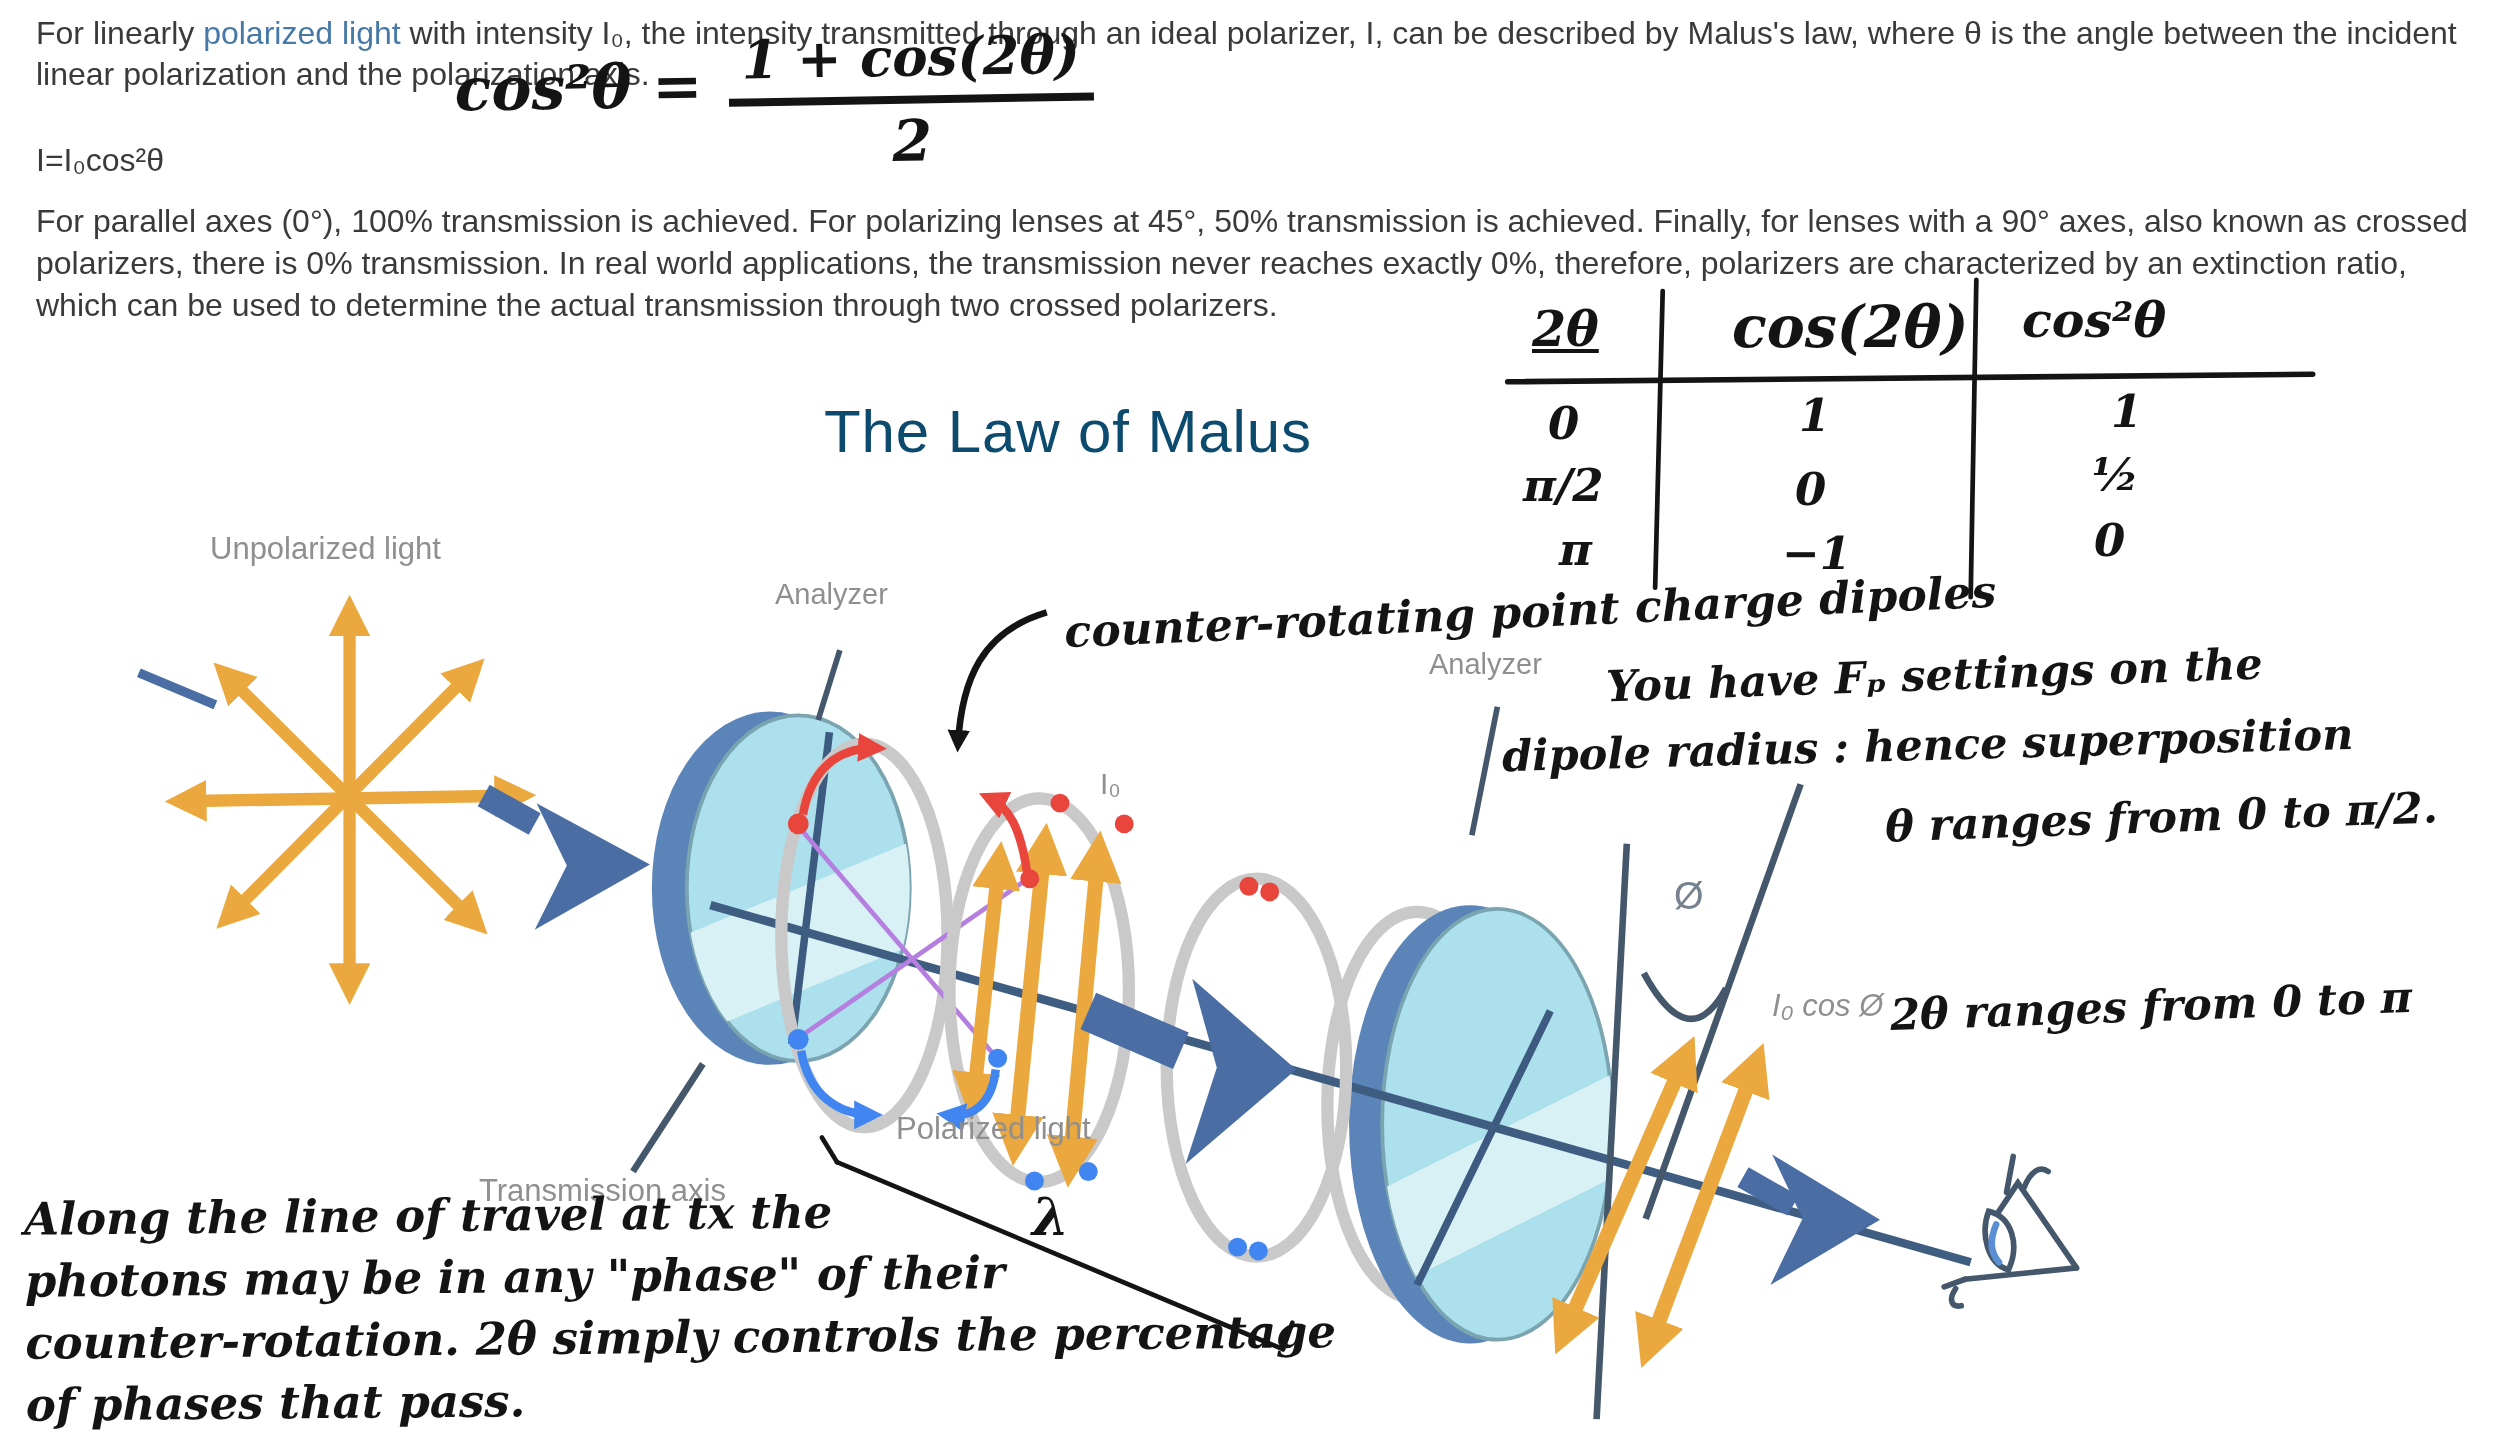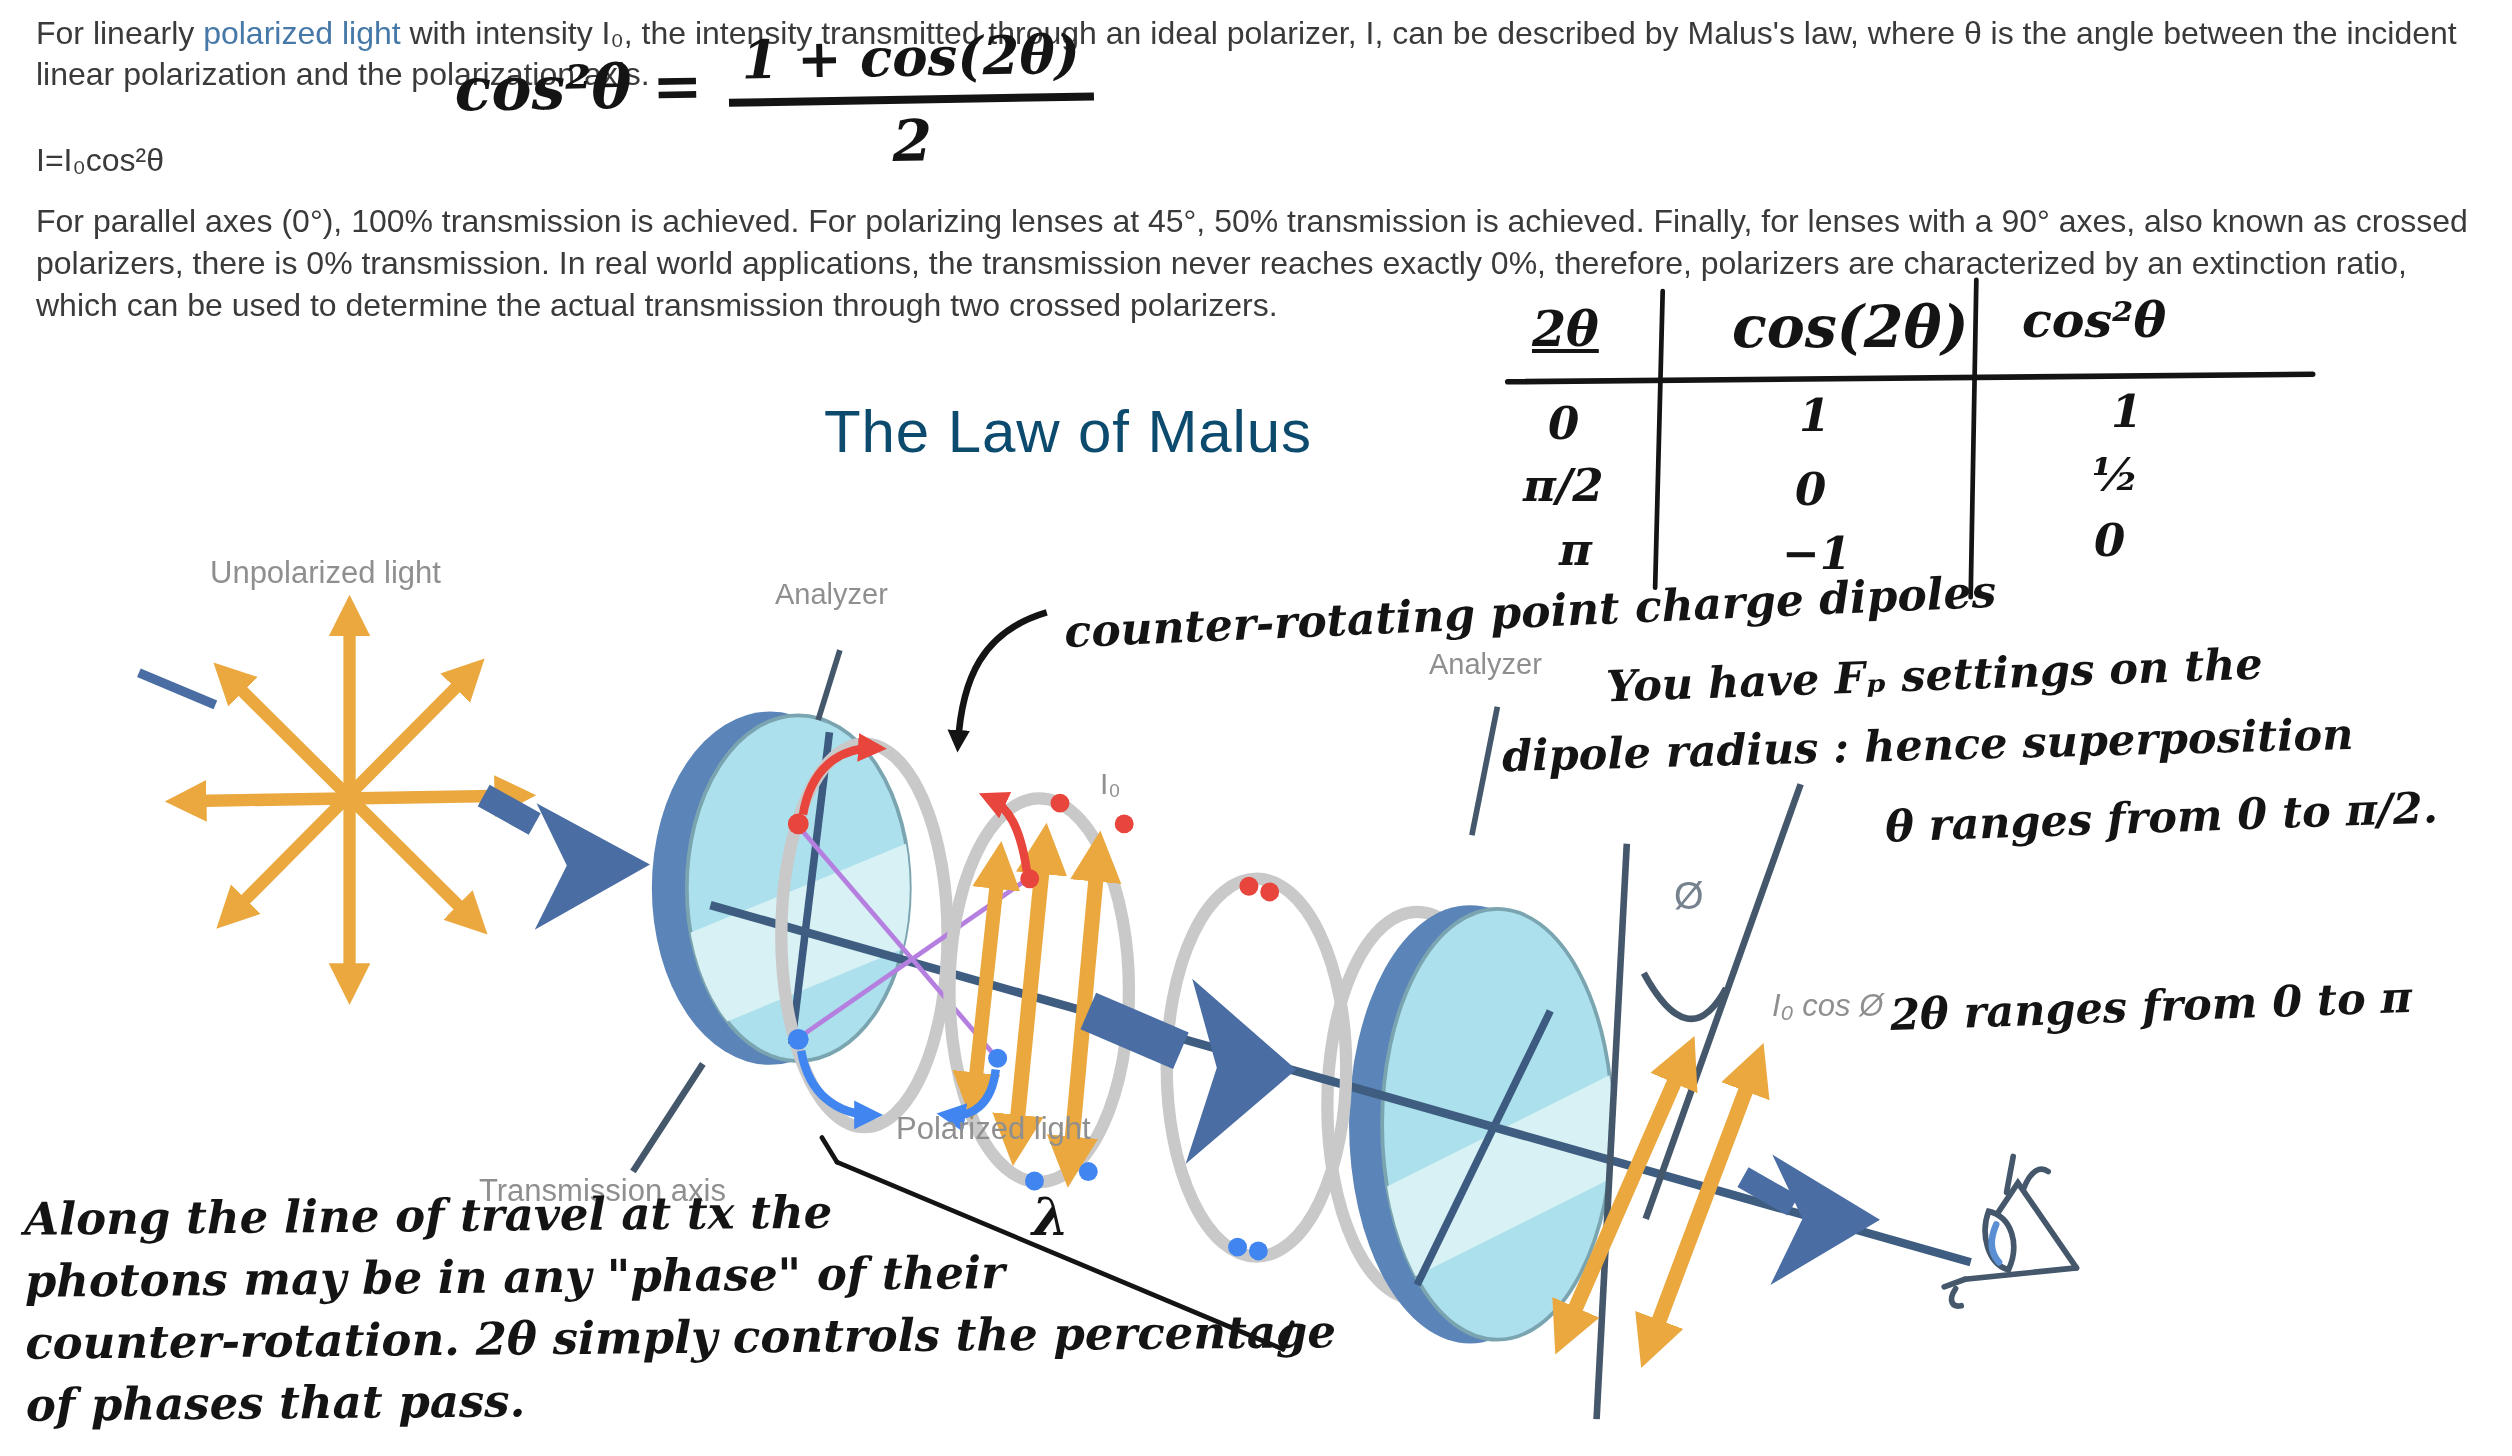--- a/index.html
+++ b/index.html
@@ -191,21 +191,21 @@
     <span class="cell hand" style="left:2111px;top:385px;">1</span>
     <span class="cell hand" style="left:1523px;top:459px;">π/2</span>
     <span class="cell hand" style="left:1795px;top:463px;">0</span>
     <span class="cell hand" style="left:2092px;top:448px;">½</span>
     <span class="cell hand" style="left:1559px;top:523px;">π</span>
     <span class="cell hand" style="left:1782px;top:527px;">−1</span>
     <span class="cell hand" style="left:2094px;top:514px;">0</span>
   </div>
 
   <div class="title" style="left:824px;top:397px;">The Law of Malus</div>
-  <div class="lbl" style="left:210px;top:531px;margin-top:24px;">Unpolarized light</div>
+  <div class="lbl" style="left:210px;top:531px;">Unpolarized light</div>
   <div class="lbl" style="left:775px;top:578px;font-size:29px;">Analyzer</div>
   <div class="lbl" style="left:1429px;top:648px;font-size:29px;">Analyzer</div>
   <div class="lbl" style="left:1100px;top:767px;font-size:30px;">I₀</div>
   <div class="lbl" style="left:896px;top:1111px;">Polarized light</div>
   <div class="lbl" style="left:479px;top:1173px;">Transmission axis</div>
   <div class="lbl" style="left:1674px;top:875px;font-size:38px;color:#76828e;">Ø</div>
   <div class="lbl" style="left:1772px;top:988px;font-style:italic;">I₀ cos Ø</div>
   <div class="hand htxt" style="left:1032px;top:1185px;font-size:53px;">λ</div>
 
   <div class="annline hand" style="left:1064px;top:586px;font-size:44px;transform:rotate(-2.5deg);">counter-rotating point charge dipoles</div>

